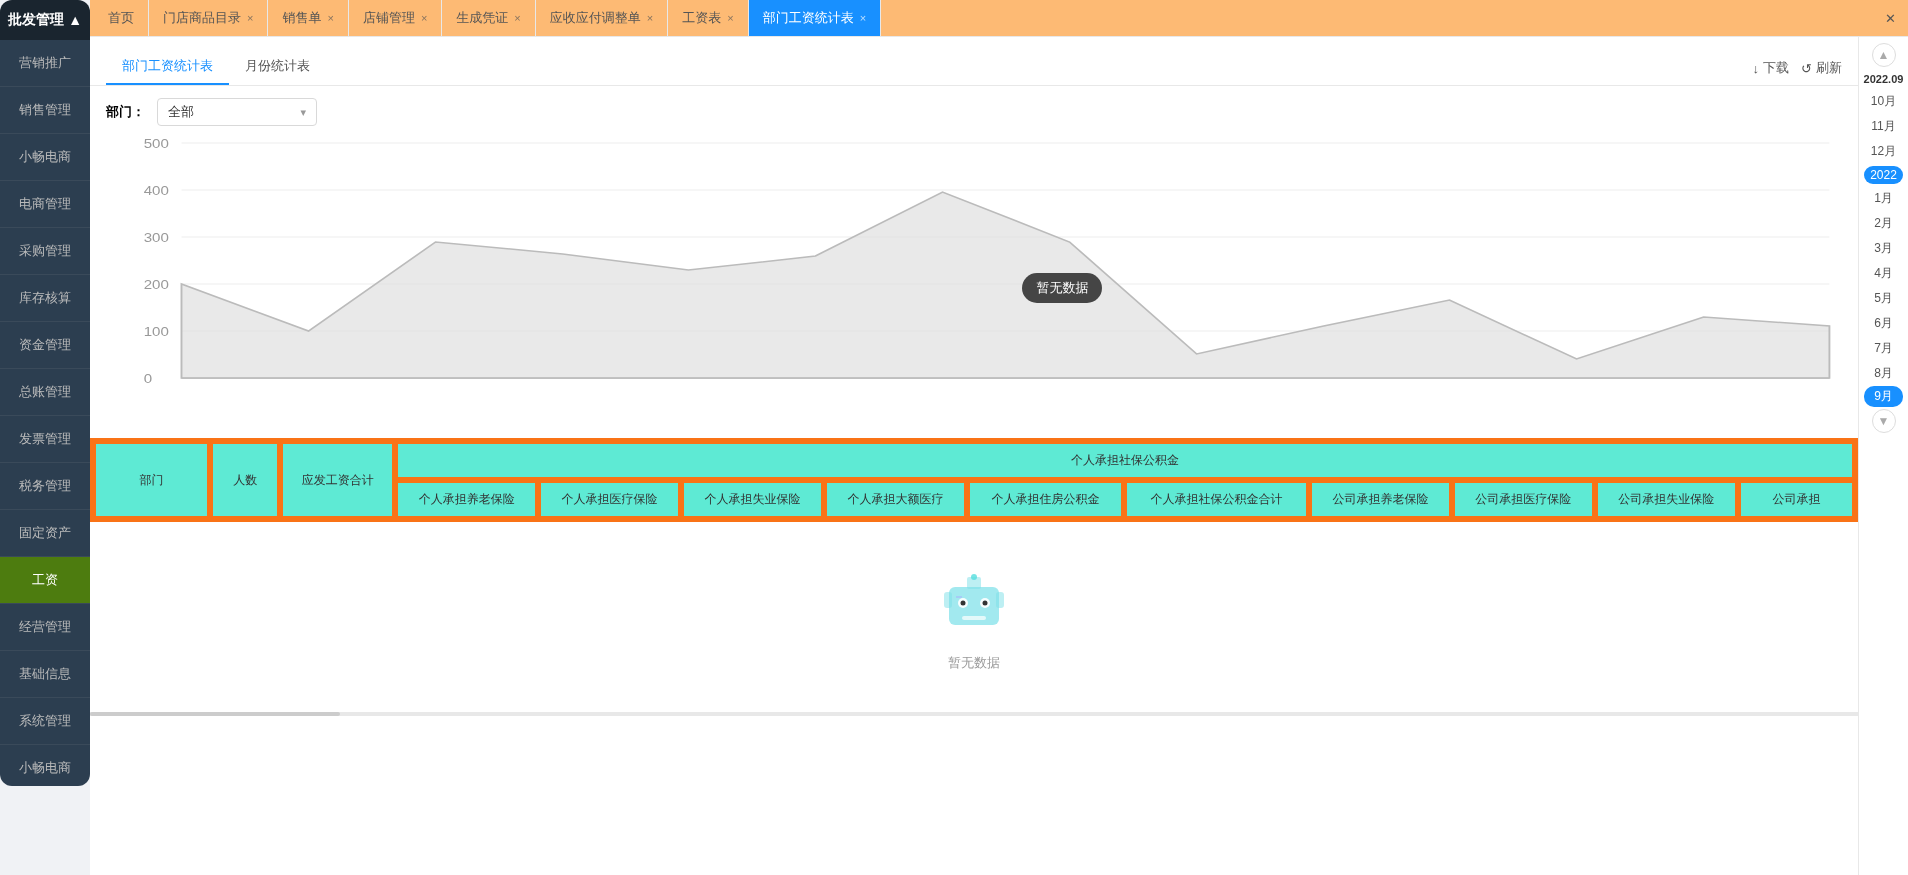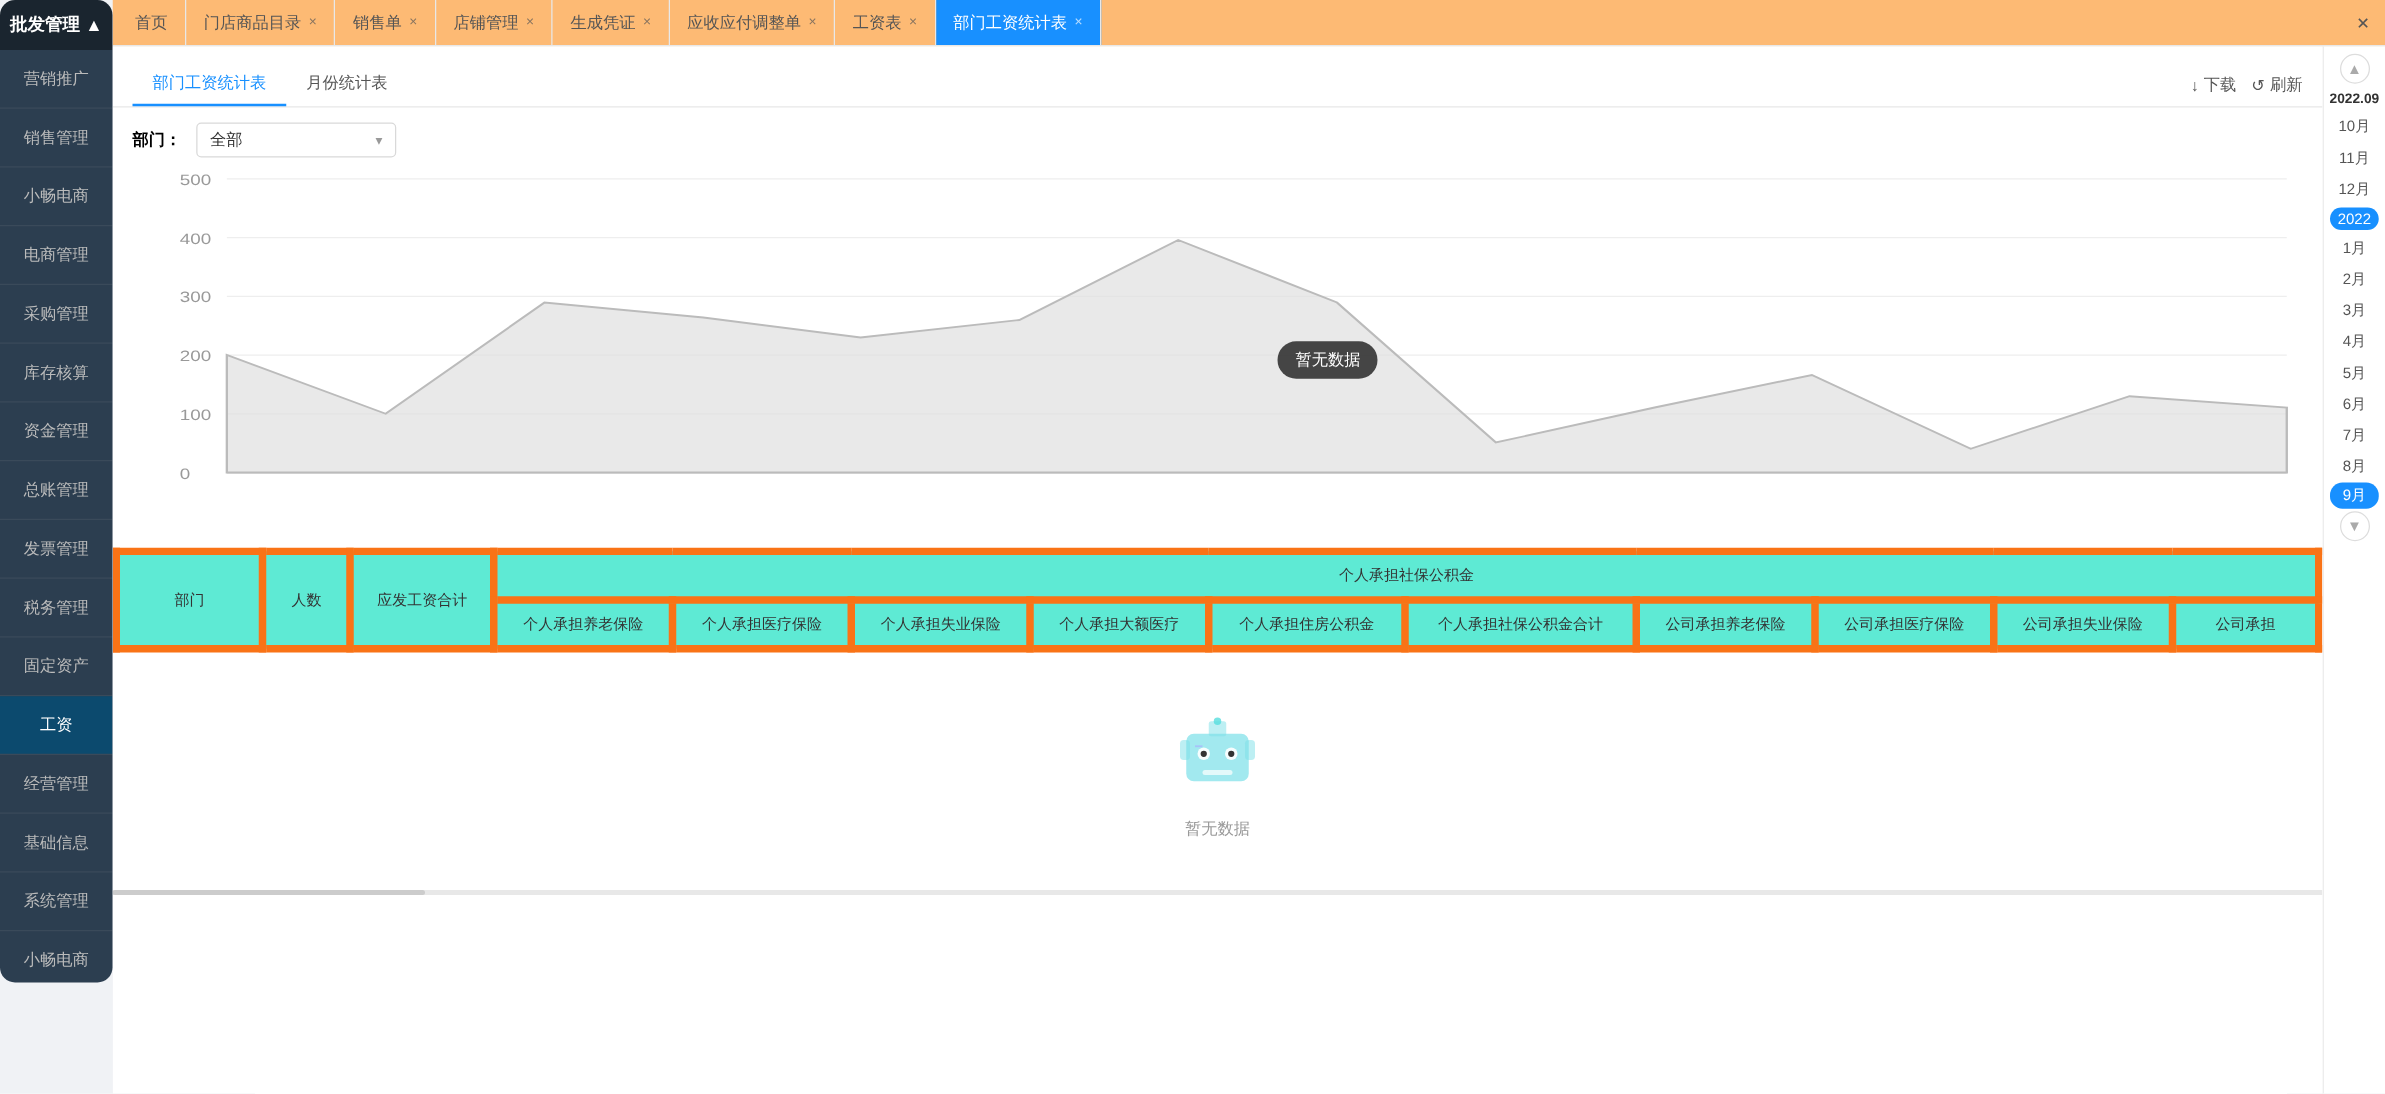--- a/index.html
+++ b/index.html
@@ -29,21 +29,21 @@
       min-height: 40px;
     }
     .sidebar-item {
       padding: 14px 8px;
       text-align: center;
       cursor: pointer;
       color: #bbb;
       font-size: 13px;
       border-bottom: 1px solid #3a4a5a;
     }
-    .sidebar-item.active { background: #0c4a6e; color: #fff; }
+    .sidebar-item.active { background: #4d7c0f; color: #fff; }
 
     
     .main {
       flex: 1;
       display: flex;
       flex-direction: column;
       overflow: hidden;
     }
 
     

